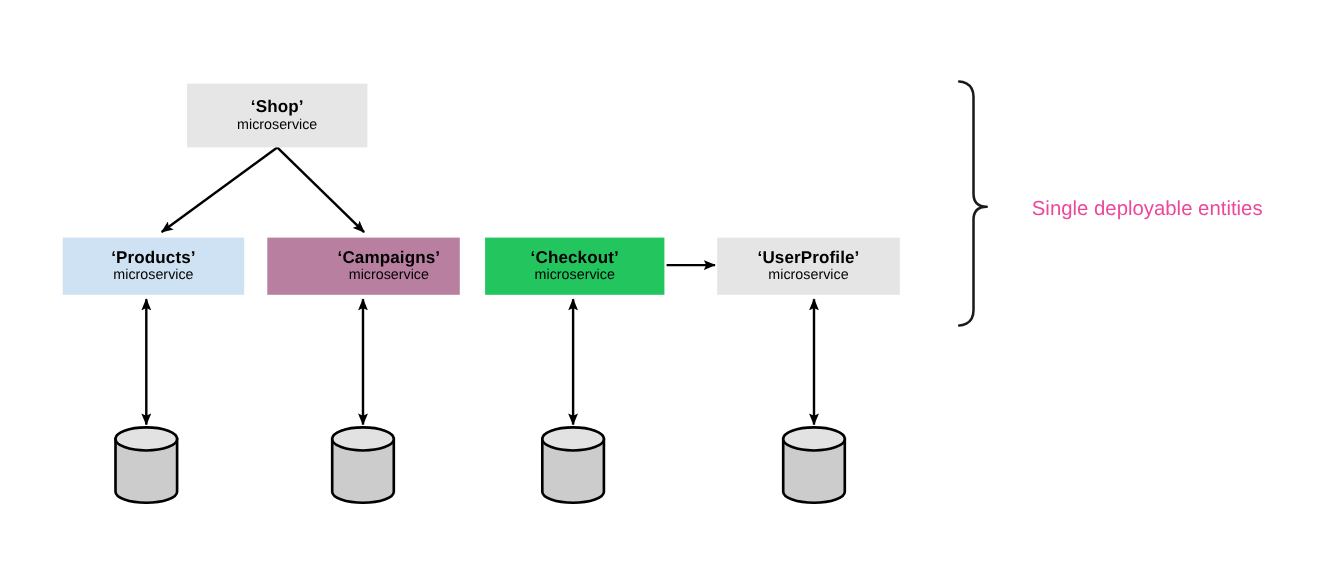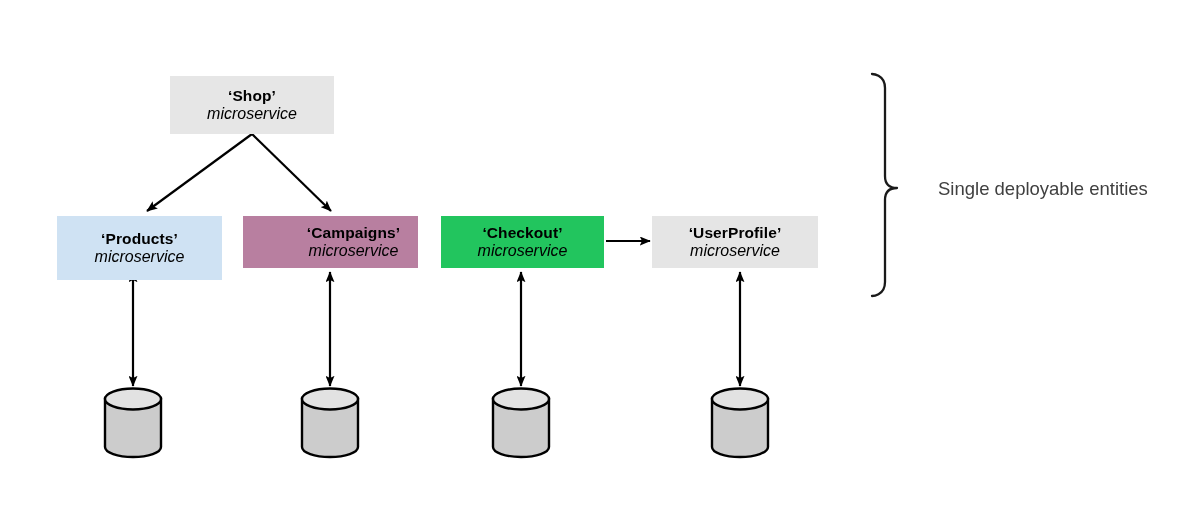--- a/index.html
+++ b/index.html
@@ -39,28 +39,27 @@
     color: #000000;
     line-height: 1.12;
   }
   .node-title {
     font-weight: bold;
     font-size: 15.5px;
     letter-spacing: 0.1px;
     white-space: nowrap;
   }
   .node-subtitle {
-    font-style: italic;
-    font-size: 16px;
+    font-size: 13px;
     white-space: nowrap;
   }
   .annotation-label {
     position: absolute;
     font-size: 18.5px;
-    color: #404040;
+    color: #ec4899;
     white-space: nowrap;
   }
 </style>
 </head>
 <body>
 
 <div id="diagram-canvas">
 
   <svg class="svg-layer" viewBox="0 0 1200 526" width="1200" height="526" xmlns="http://www.w3.org/2000/svg">
     <defs>
@@ -123,21 +122,21 @@
                C889,188 885,192 885,200
                L885,282 C885,296 872,296 872,296" fill="none" stroke="#1a1a1a" stroke-width="2.3" stroke-linecap="round" stroke-linejoin="round"></path>
     </g>
   </svg>
 
   <div class="node-box" style="left:170px; top:76px; width:164px; height:58px; background:#e6e6e6;">
     <div class="node-title">‘Shop’</div>
     <div class="node-subtitle">microservice</div>
   </div>
 
-  <div class="node-box" style="left:57px; top:216px; width:165px; height:64px; background:#cfe2f3;">
+  <div class="node-box" style="left:57px; top:216px; width:165px; height:52px; background:#cfe2f3;">
     <div class="node-title">‘Products’</div>
     <div class="node-subtitle">microservice</div>
   </div>
 
   <div class="node-box" style="left:243px; top:216px; width:175px; height:52px; background:#b87fa0;padding-left:46px;">
     <div class="node-title">‘Campaigns’</div>
     <div class="node-subtitle">microservice</div>
   </div>
 
   <div class="node-box" style="left:441px; top:216px; width:163px; height:52px; background:#22c55e;">

